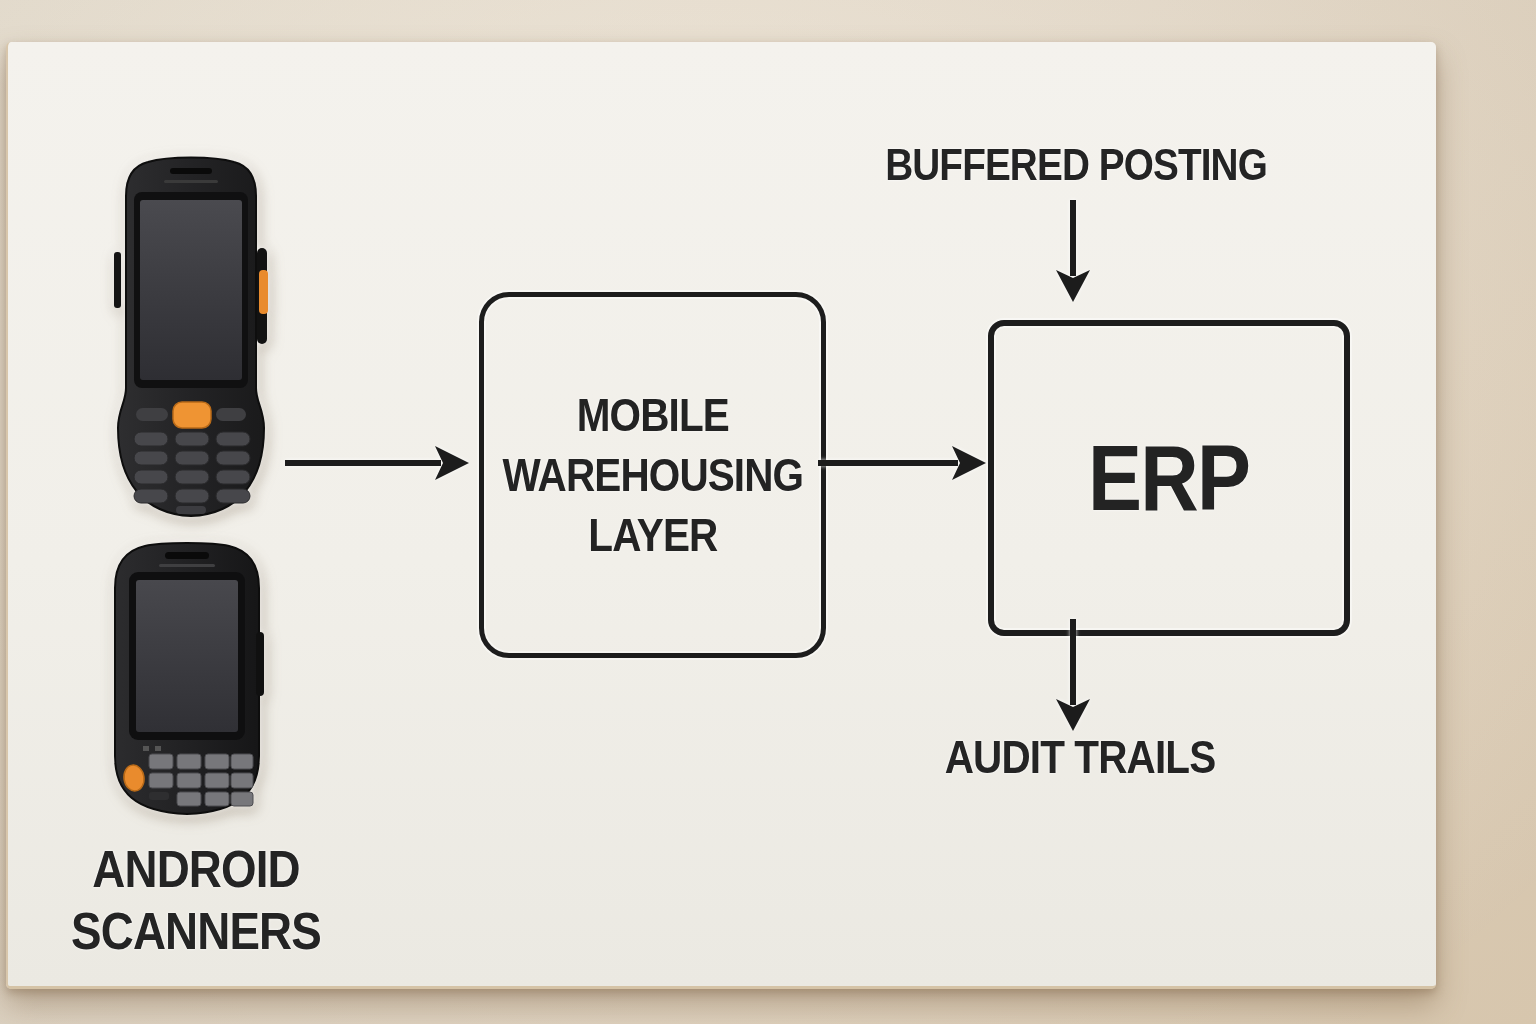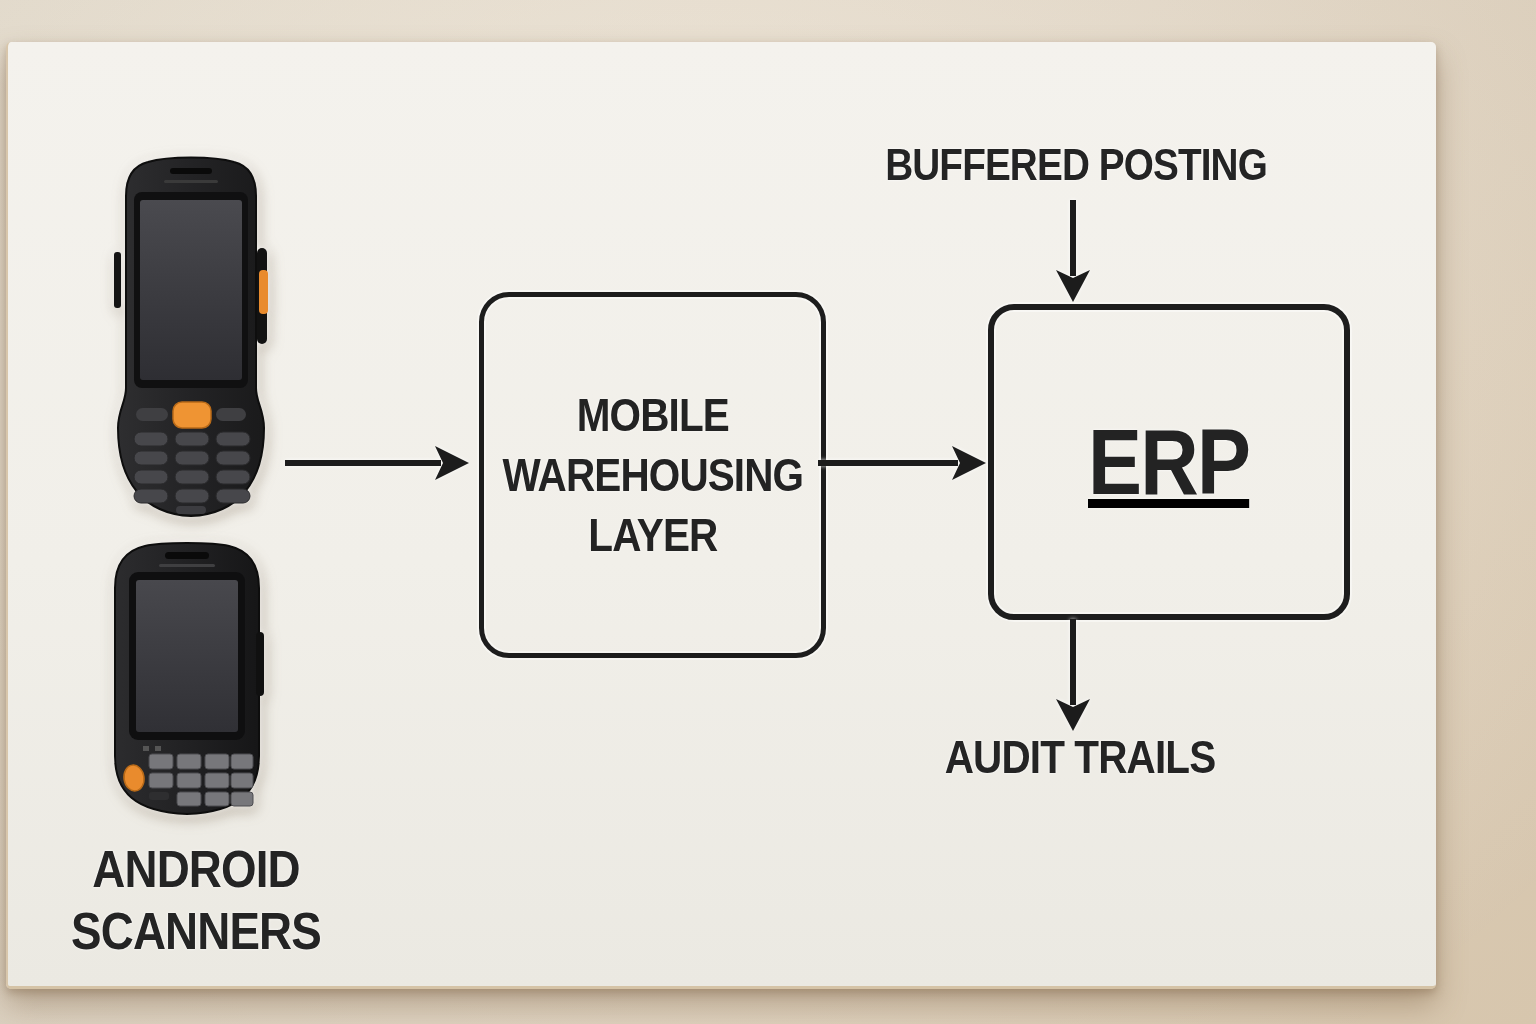--- a/index.html
+++ b/index.html
@@ -152,21 +152,21 @@
   <polygon points="134,6 168,23 134,40 142,23" fill="#1c1c1c"></polygon>
 </svg>
 
 <div class="abs label" style="left:860px;top:140px;width:420px;font-size:44px;"><span>BUFFERED POSTING</span></div>
 
 <svg class="abs arrow" style="left:1050px;top:198px;" width="46" height="108" viewBox="0 0 46 108">
   <line x1="23" y1="2" x2="23" y2="78" stroke="#1c1c1c" stroke-width="6"></line>
   <polygon points="6,72 23,104 40,72 23,80" fill="#1c1c1c"></polygon>
 </svg>
 
-<div class="node-box" style="left:988px;top:304px;width:350px;height:304px;border-radius:26px;border-width:6px;text-decoration:underline;">
+<div class="node-box" style="left:988px;top:320px;width:350px;height:304px;border-radius:16px;border-width:6px;">
   <div class="node-text erp-text">ERP</div>
 </div>
 
 <svg class="abs arrow" style="left:1050px;top:619px;" width="46" height="116" viewBox="0 0 46 116">
   <line x1="23" y1="0" x2="23" y2="86" stroke="#1c1c1c" stroke-width="6"></line>
   <polygon points="6,80 23,112 40,80 23,88" fill="#1c1c1c"></polygon>
 </svg>
 
 <div class="abs label" style="left:880px;top:730px;width:400px;font-size:46px;"><span>AUDIT TRAILS</span></div>
 

